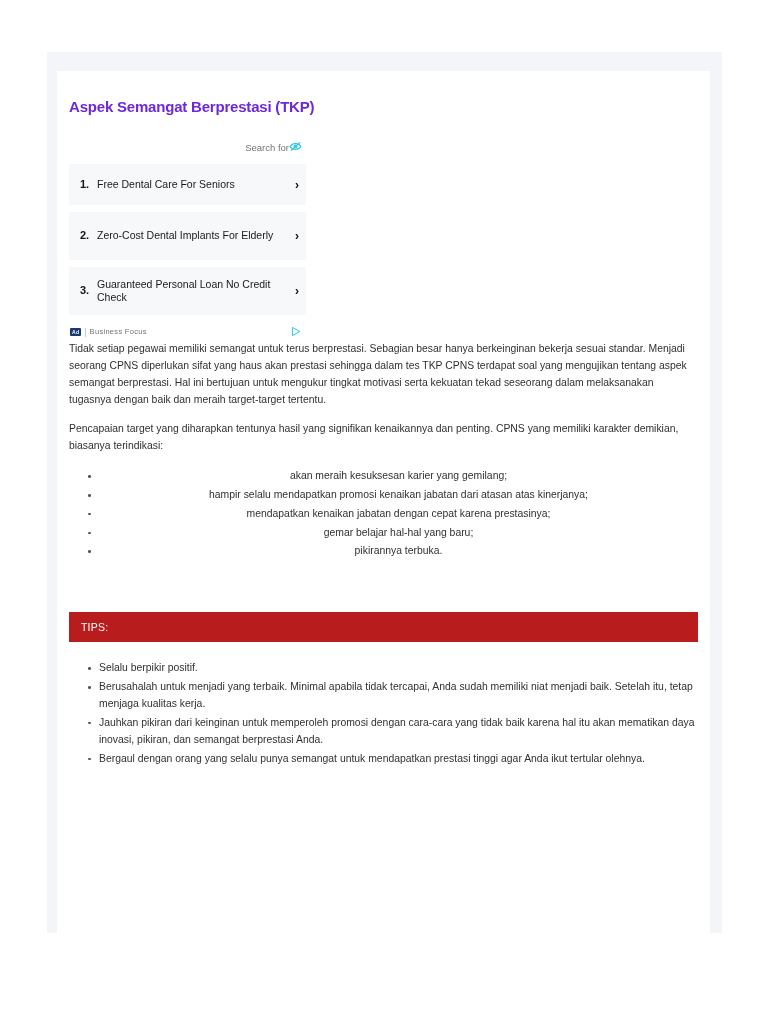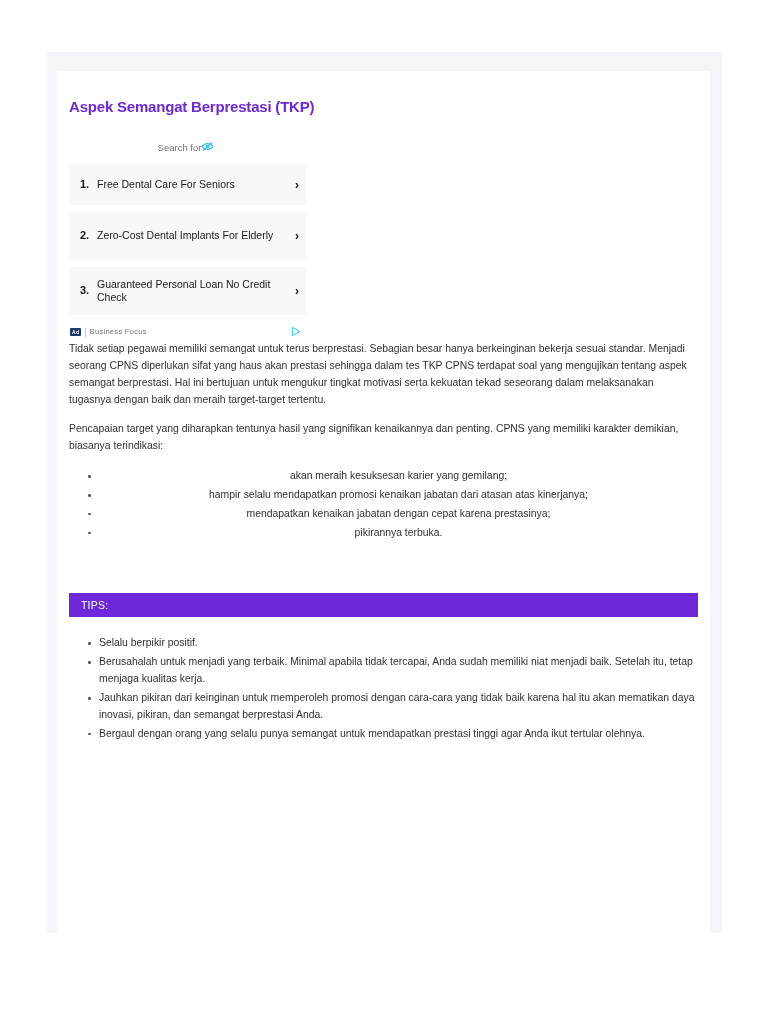--- a/index.html
+++ b/index.html
@@ -56,21 +56,21 @@
 
   
   .ad-unit {
     width: 237px;
     margin-top: 21px;
     background: #ffffff;
   }
   .ad-header {
     display: flex;
     align-items: center;
-    justify-content: center;
+    justify-content: flex-end;
     height: 20px;
     padding: 0 4px 0 1px;
   }
   .ad-header-label {
     font-size: 9.5px;
     color: #6f7478;
     font-family: "Liberation Sans", sans-serif;
   }
   .eye-off-icon { display: block; }
 
@@ -170,22 +170,22 @@
     top: 7px;
     width: 2.6px;
     height: 2.6px;
     border-radius: 50%;
     background: #55585c;
   }
 
   
   .tips-wrap { margin-top: 52px; }
   .tips-banner {
-    background: #6d28d9;
-    height: 24px;
+    background: #b91c1c;
+    height: 30px;
     display: flex;
     align-items: center;
     padding-left: 12px;
   }
   .tips-banner-title {
     color: #ffffff;
     font-size: 10.5px;
     line-height: 1;
     letter-spacing: 0.2px;
   }
@@ -270,20 +270,21 @@
 
         <div class="body-block">
 
           <p class="body-text">Tidak setiap pegawai memiliki semangat untuk terus berprestasi. Sebagian besar hanya berkeinginan bekerja sesuai standar. Menjadi seorang CPNS diperlukan sifat yang haus akan prestasi sehingga dalam tes TKP CPNS terdapat soal yang mengujikan tentang aspek semangat berprestasi. Hal ini bertujuan untuk mengukur tingkat motivasi serta kekuatan tekad seseorang dalam melaksanakan tugasnya dengan baik dan meraih target-target tertentu.</p>
           <p class="body-text">Pencapaian target yang diharapkan tentunya hasil yang signifikan kenaikannya dan penting. CPNS yang memiliki karakter demikian, biasanya terindikasi:</p>
 
           <ul class="body-list">
             <li>akan meraih kesuksesan karier yang gemilang;</li>
             <li>hampir selalu mendapatkan promosi kenaikan jabatan dari atasan atas kinerjanya;</li>
             <li>mendapatkan kenaikan jabatan dengan cepat karena prestasinya;</li>
+            <li>gemar belajar hal-hal yang baru;</li>
             <li>pikirannya terbuka.</li>
           </ul>
         </div>
 
         <div class="tips-wrap">
           <div class="tips-banner">
             <span class="tips-banner-title">TIPS:</span>
           </div>
 
           <ul class="tips-list">

